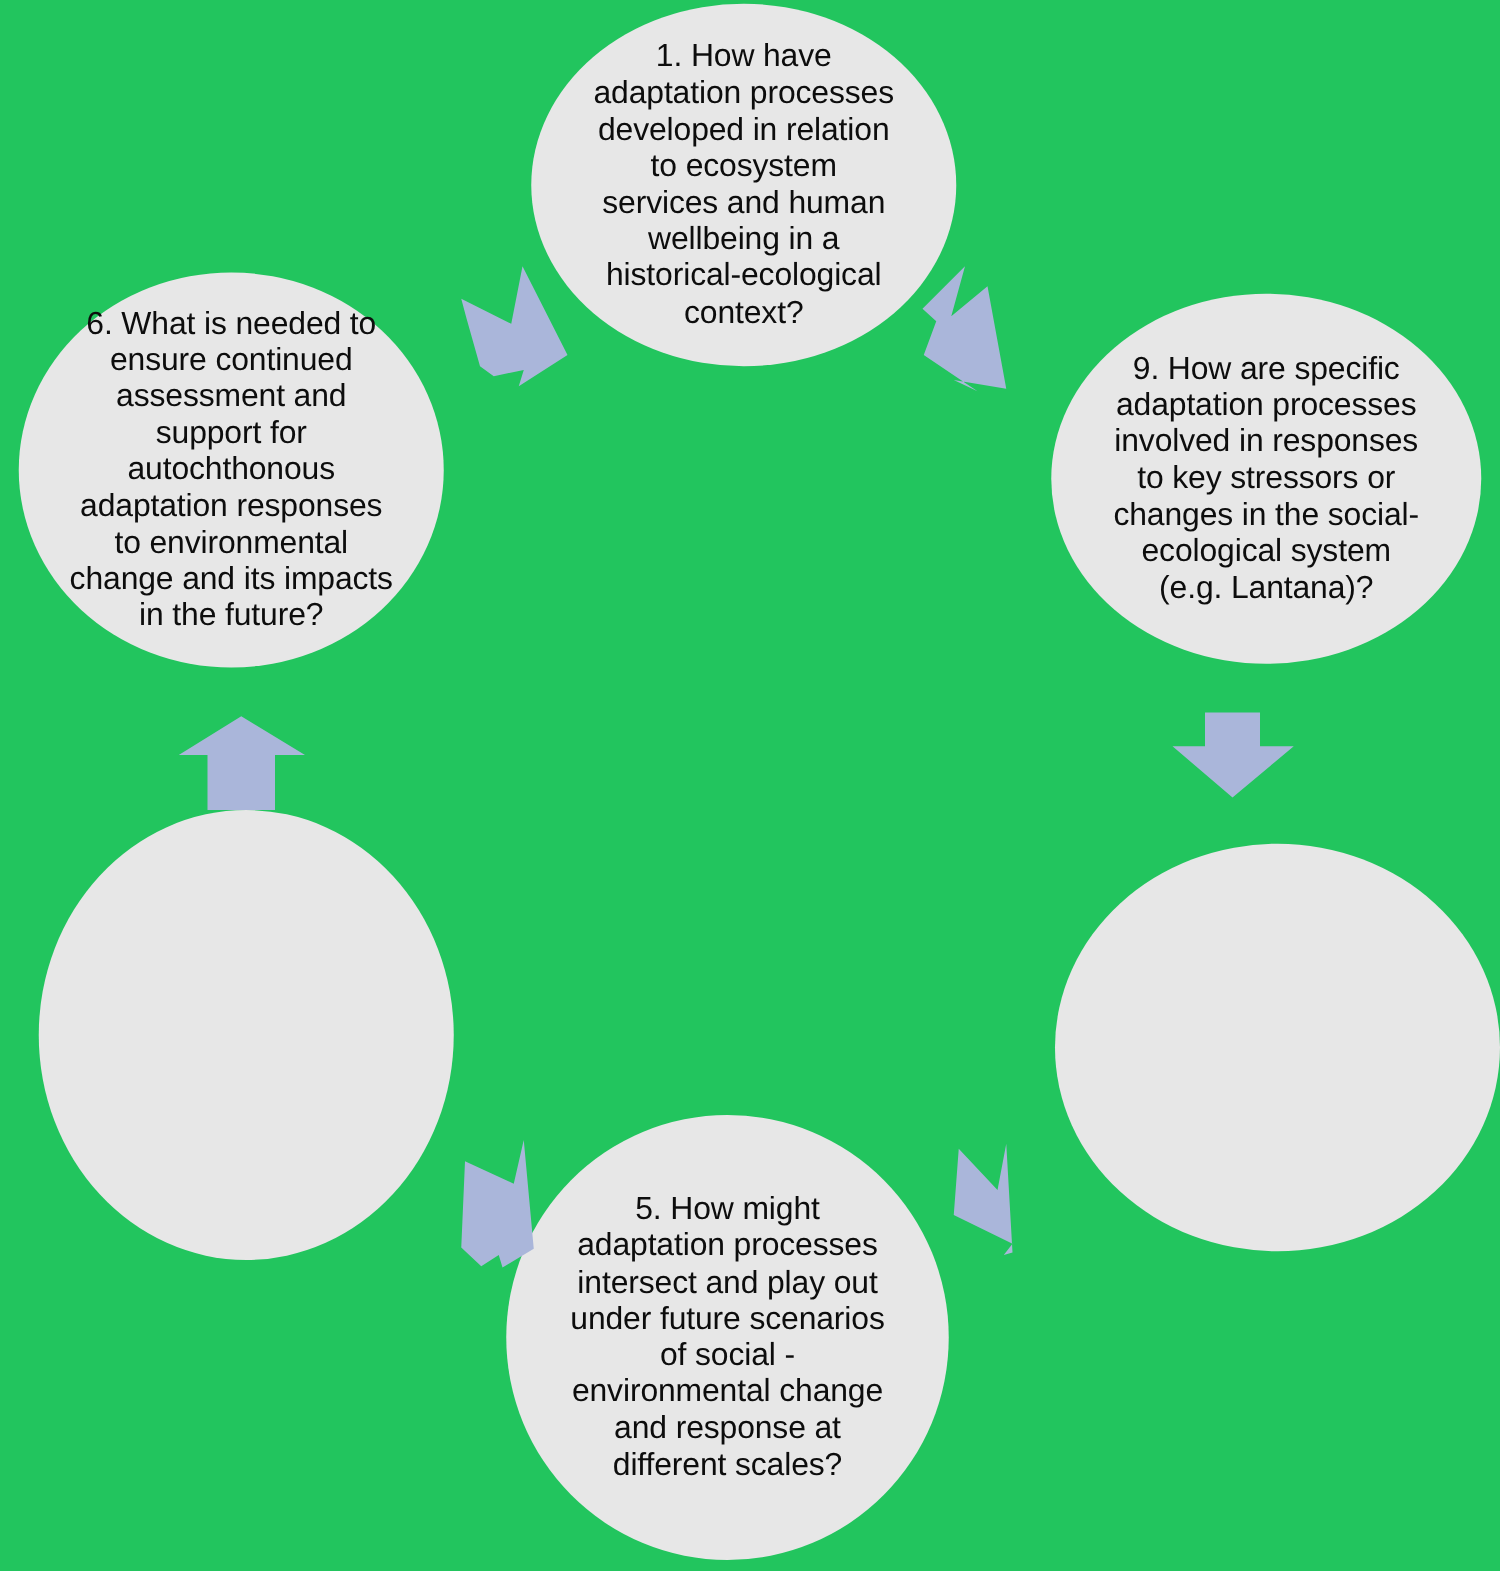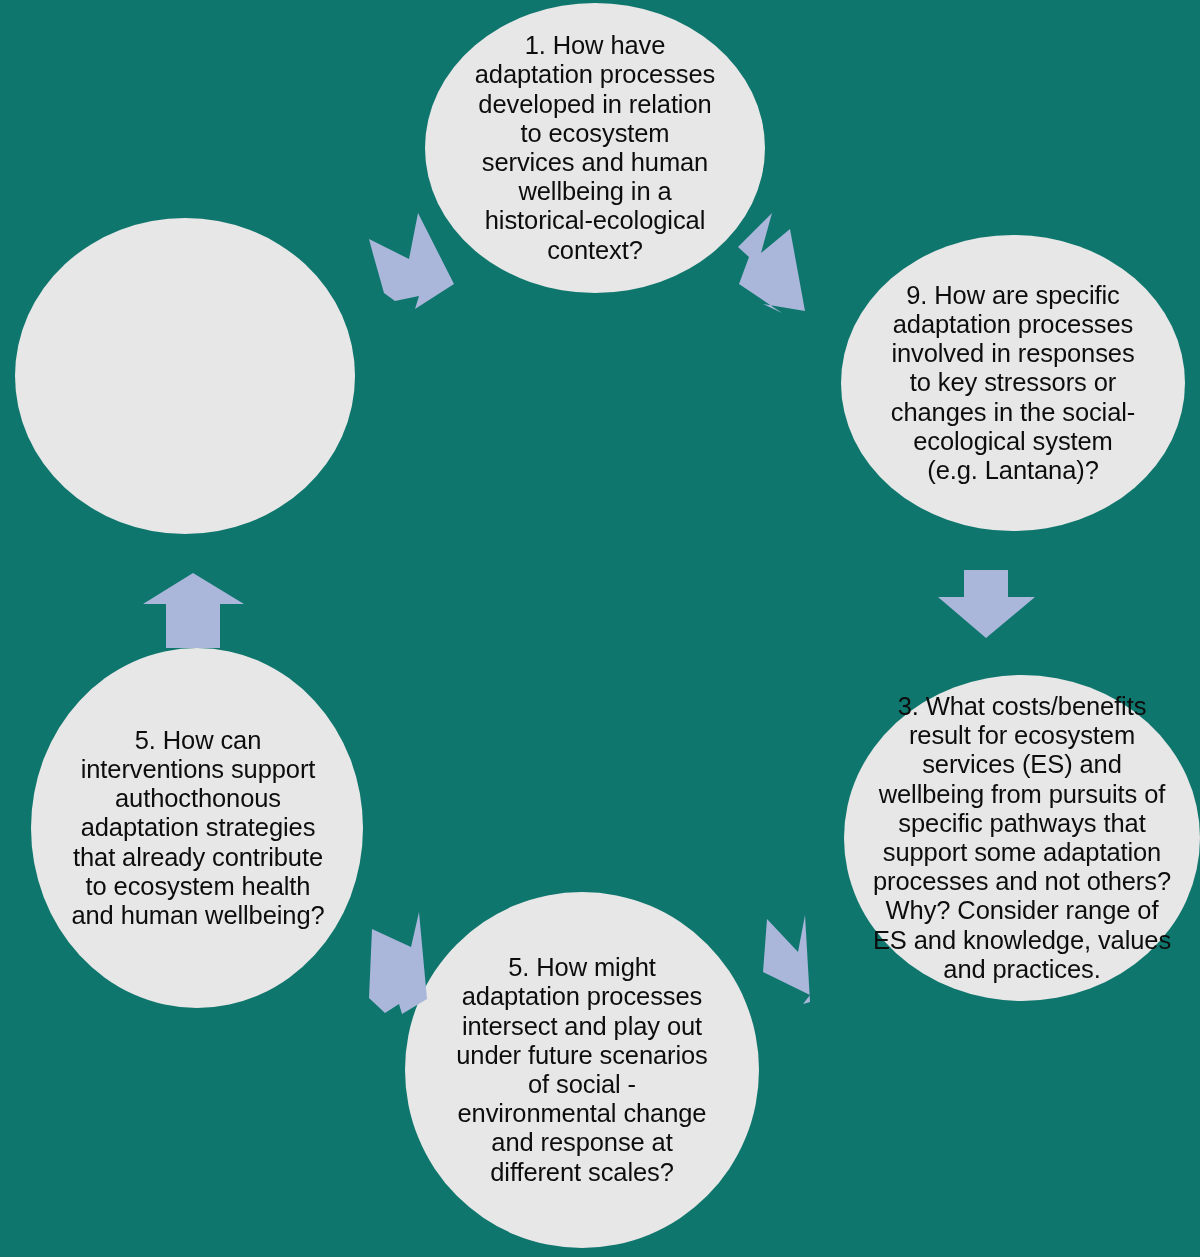--- a/index.html
+++ b/index.html
@@ -10,21 +10,21 @@
   body {
     width: 1200px;
     height: 1257px;
     overflow: hidden;
     font-family: "Liberation Sans", sans-serif;
   }
   #diagram-root {
     position: relative;
     width: 1200px;
     height: 1257px;
-    background: #0f766e;
+    background: #22c55e;
   }
   svg.canvas {
     display: block;
     width: 1200px;
     height: 1257px;
   }
   .node-text {
     font-family: "Liberation Sans", sans-serif;
     font-size: 25.5px;
     line-height: 29.2px;
@@ -94,48 +94,38 @@
   <div class="node-text-wrap" style="left:853px; top:245px; width:320px; height:276px;">
     <div class="node-text">9. How are specific
 adaptation processes
 involved in responses
 to key stressors or
 changes in the social-
 ecological system
 (e.g. Lantana)?</div>
   </div>
 
-  <div class="node-text-wrap" style="left:854px; top:688px; width:336px; height:300px;">
-    <div class="node-text">3. What costs/benefits
-result for ecosystem
-services (ES) and
-wellbeing from pursuits of
-specific pathways that
-support some adaptation
-processes and not others?
-Why? Consider range of
-ES and knowledge, values
-and  practices.</div>
-  </div>
 
   <div class="node-text-wrap" style="left:423px; top:946px; width:318px; height:248px;">
     <div class="node-text">5. How might
 adaptation processes
 intersect and play out
 under future scenarios
 of social -
 environmental change
 and response at
 different scales?</div>
   </div>
 
-  <div class="node-text-wrap" style="left:42px; top:722px; width:312px; height:212px;">
-    <div class="node-text">5. How can
-interventions support
-authocthonous
-adaptation strategies
-that already contribute
-to  ecosystem health
-and human wellbeing?</div>
+
+  <div class="node-text-wrap" style="left:26px; top:240px; width:318px; height:272px;">
+    <div class="node-text">6.  What is needed to
+ensure continued
+assessment and
+support for
+autochthonous
+adaptation responses
+to environmental
+change and its impacts
+in the future?</div>
   </div>
-
 
 </div>
 
 </body></html>

